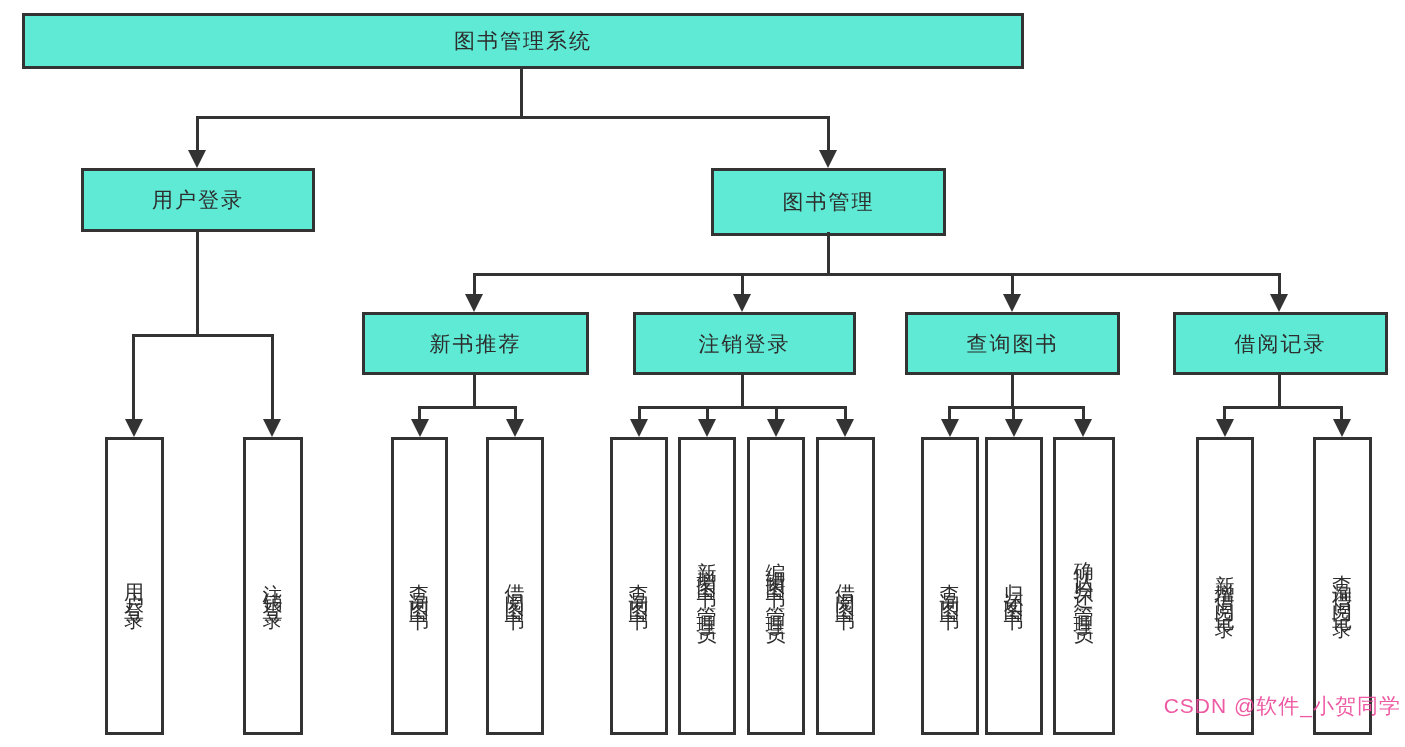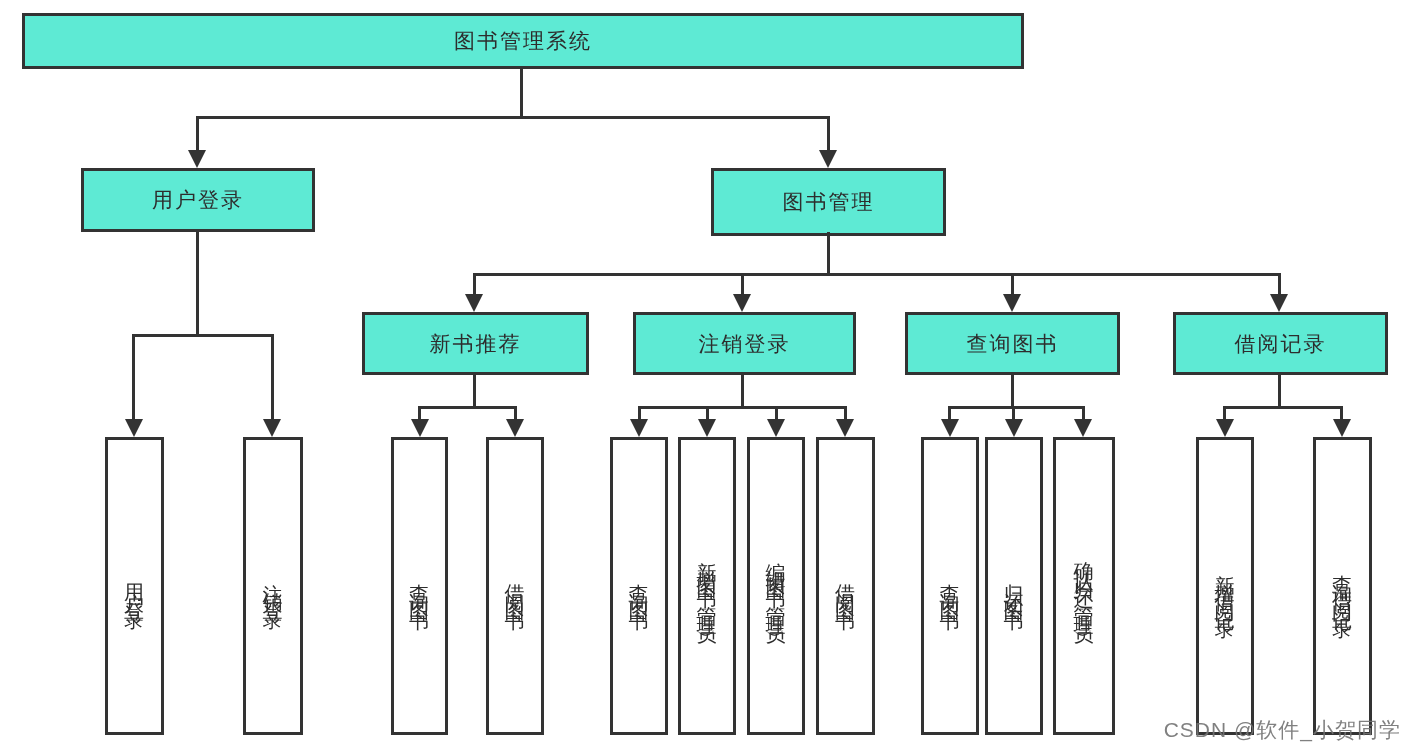--- a/index.html
+++ b/index.html
@@ -53,24 +53,24 @@
   .arrow {
     position: absolute;
     width: 0;
     height: 0;
     border-left: 9px solid transparent;
     border-right: 9px solid transparent;
     border-top: 18px solid #333333;
   }
   .watermark {
     position: absolute;
-    top: 716px;
+    top: 692px;
     right: 4px;
     font-size: 21px;
-    color: #737373;
+    color: #ec4899;
     letter-spacing: 1px;
     z-index: 10;
     opacity: 0.9;
     white-space: nowrap;
   }
 </style>
 </head>
 <body>
 
 <div id="stage">

